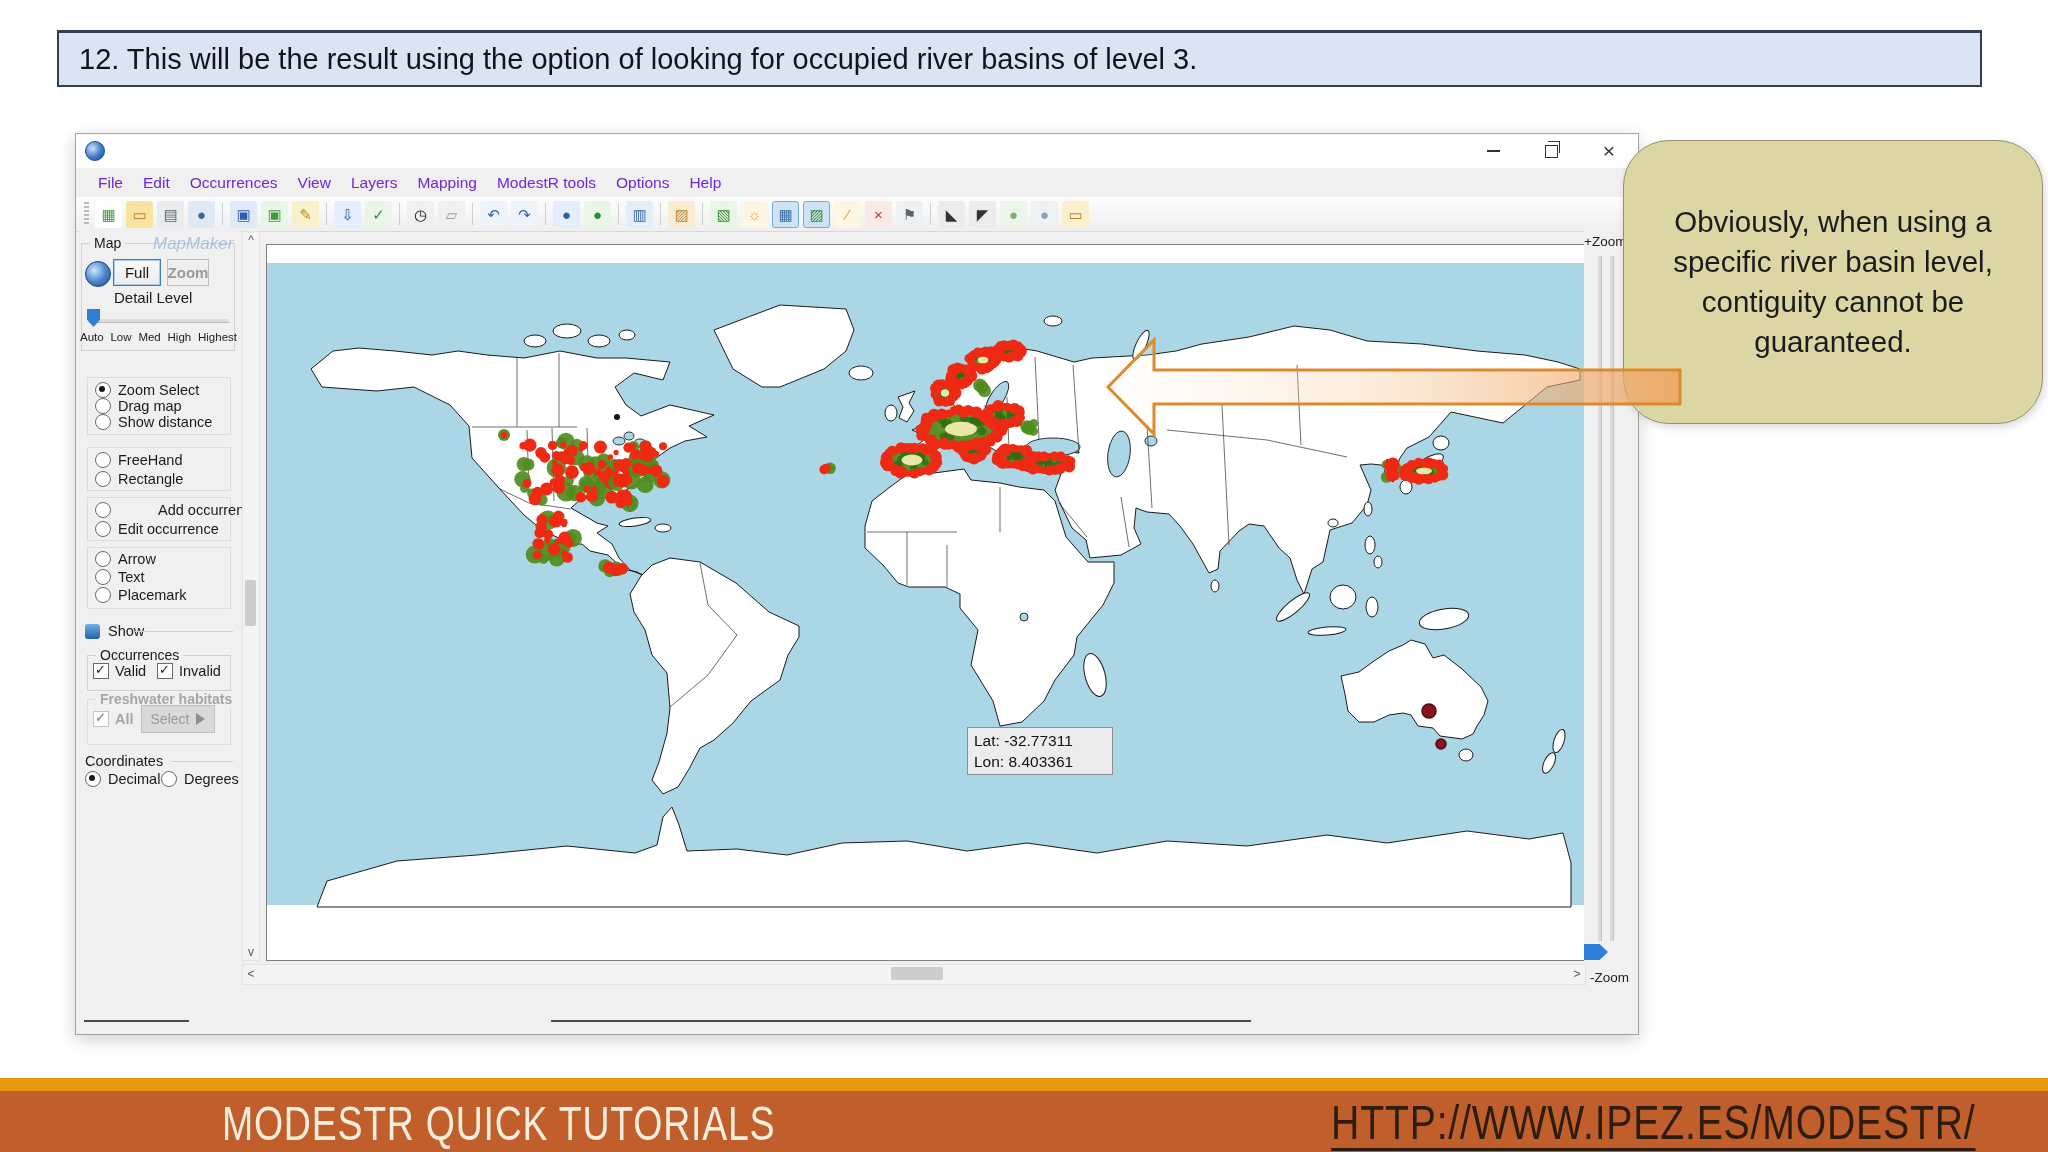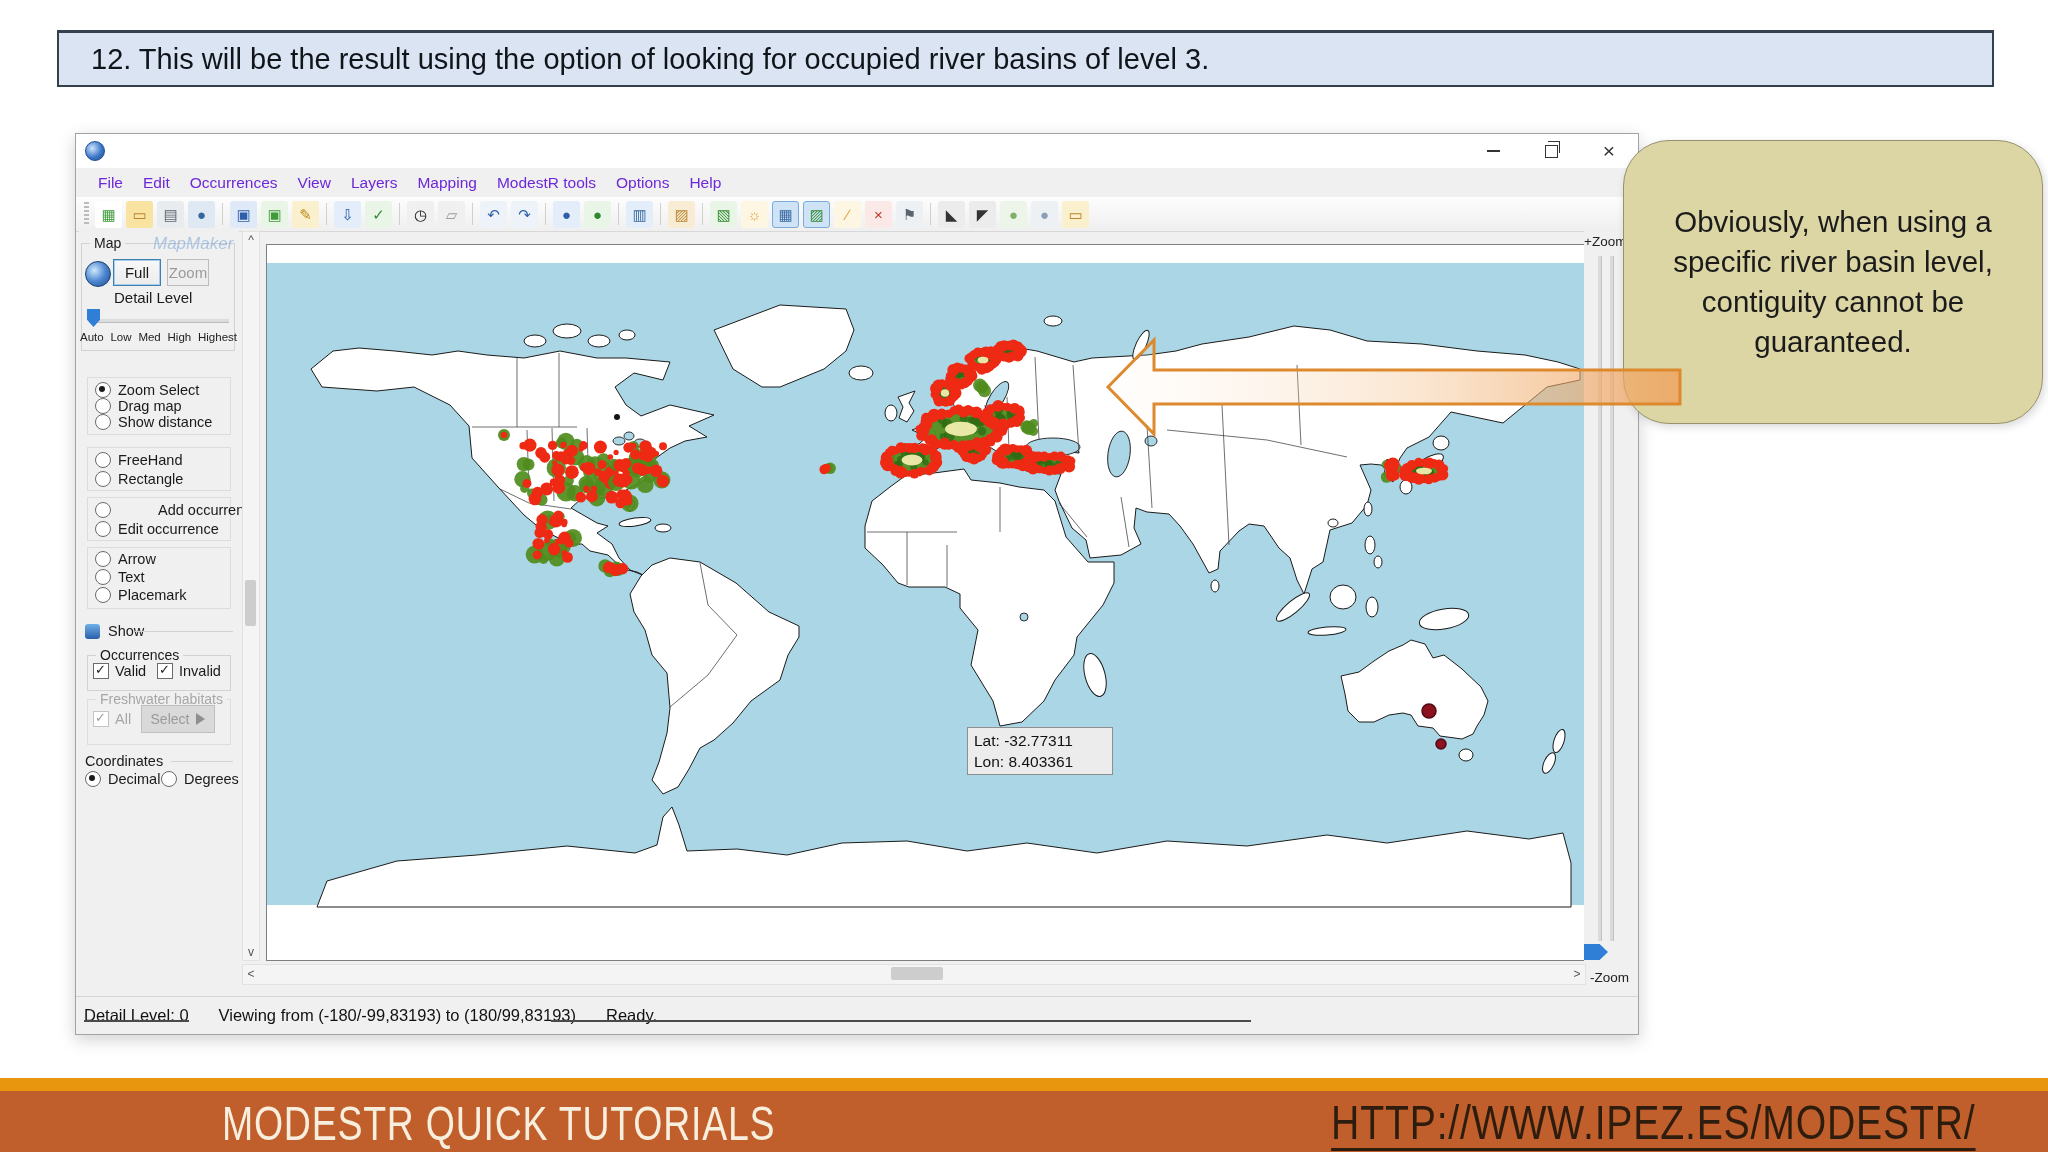--- a/index.html
+++ b/index.html
@@ -2,21 +2,21 @@
 <html><head>
 <meta charset="utf-8">
 <style>
   html,body{margin:0;padding:0;background:#fff;}
   .stage{position:relative;width:2048px;height:1152px;background:#ffffff;overflow:hidden;
          font-family:"Liberation Sans",sans-serif;color:#1a1a1a;}
 
   
   .banner{position:absolute;left:57px;top:30px;width:1901px;height:52px;background:#dbe4f2;
           border:2px solid #35404f;border-top-width:3px;display:flex;align-items:center;
-          padding-left:32px;font-size:29px;color:#10151c;}
+          padding-left:20px;font-size:29px;color:#10151c;}
 
   
   .app{position:absolute;left:75px;top:133px;width:1562px;height:900px;background:#f0f0f0;
        border:1px solid #9fa4a9;box-shadow:0 5px 16px rgba(0,0,0,.18);z-index:1;}
   .titlebar{position:absolute;left:0;top:0;right:0;height:34px;background:#ffffff;
             display:flex;align-items:center;border-bottom:1px solid #ececec;}
   .app-globe{width:18px;height:18px;border-radius:50%;margin-left:9px;flex:0 0 auto;
              background:radial-gradient(circle at 35% 35%,#cfe4ff 0%,#3e78c8 55%,#1c4e96 100%);
              border:1px solid #1c4e96;}
   .title{margin-left:9px;font-size:19px;color:#1f1f1f;white-space:nowrap;}
@@ -41,21 +41,21 @@
   
   .panel{position:absolute;left:3px;top:97px;width:160px;height:728px;background:#f0f0f0;font-size:14.5px;}
   .gb{position:absolute;border:1px solid #d2d2d2;}
   .gb .lg{position:absolute;top:-9px;left:8px;background:#f0f0f0;padding:0 4px;font-size:14px;white-space:nowrap;}
   .sb{position:absolute;border:1px solid #dcdcdc;}
   .row{position:absolute;white-space:nowrap;font-size:14.5px;display:flex;align-items:center;}
   .rd{display:inline-block;width:14px;height:14px;border:1px solid #6a6a6a;border-radius:50%;background:#fff;margin-right:7px;position:relative;flex:0 0 auto;}
   .rd.sel::after{content:"";position:absolute;left:3px;top:3px;width:6px;height:6px;border-radius:50%;background:#1a1a1a;}
   .ck{display:inline-block;width:14px;height:14px;border:1px solid #6a6a6a;background:#fff;margin-right:6px;position:relative;flex:0 0 auto;}
   .ck.on::after{content:"✓";position:absolute;left:1px;top:-2px;font-size:13px;color:#1a1a1a;}
-  .dis{color:#a6a6a6;}
+  .dis{color:#a6a6a6;font-weight:bold;}
   .ck.dis{border-color:#c4c4c4;}
   .ck.dis::after{color:#9c9c9c;}
   .watermark{position:absolute;left:74px;top:3px;font-size:17px;font-style:italic;color:#7ea8d8;opacity:.6;}
   .btn{position:absolute;display:flex;align-items:center;justify-content:center;font-size:15px;
        background:linear-gradient(#f8f8f8,#ececec);border:1px solid #8f8f8f;color:#1a1a1a;}
   .btn.focus{border-color:#3c7fb1;box-shadow:inset 0 0 0 1px #a9cbe8;}
   .btn.dis{color:#9a9a9a;border-color:#bdbdbd;background:#eeeeee;}
   .panel-globe{position:absolute;left:6px;top:30px;width:24px;height:24px;border-radius:50%;
                background:radial-gradient(circle at 35% 35%,#cfe9ff 0%,#4d86cf 50%,#1c4e96 100%);border:1px solid #17406f;}
   .slider-track{position:absolute;left:10px;top:88px;width:140px;height:3px;background:#dcdcdc;border-bottom:1px solid #bdbdbd;}
@@ -1036,25 +1036,20 @@
       <div class="zthumb"></div>
       <span class="zlabel" style="left:6px;top:739px;">-Zoom</span>
     </div>
 
     <div class="hsb">
       <span class="arr" style="left:0;top:1px;">&lt;</span>
       <div class="hsb-thumb"></div>
       <span class="arr" style="right:0;top:1px;">&gt;</span>
     </div>
 
-    <div class="statusbar">
-      <span>Detail Level: 0</span>
-      <span>Viewing from (-180/-99,83193) to (180/99,83193)</span>
-      <span>Ready.</span>
-    </div>
     <div class="st-line" style="left:8px;width:105px;"></div>
     <div class="st-line" style="left:475px;width:700px;"></div>
   </div>
 
   <div class="callout">
     <div class="txt">Obviously, when using a specific river basin level, contiguity cannot be guaranteed.</div>
   </div>
 
   <svg class="arrow-overlay" viewBox="0 0 580 106">
     <defs>

